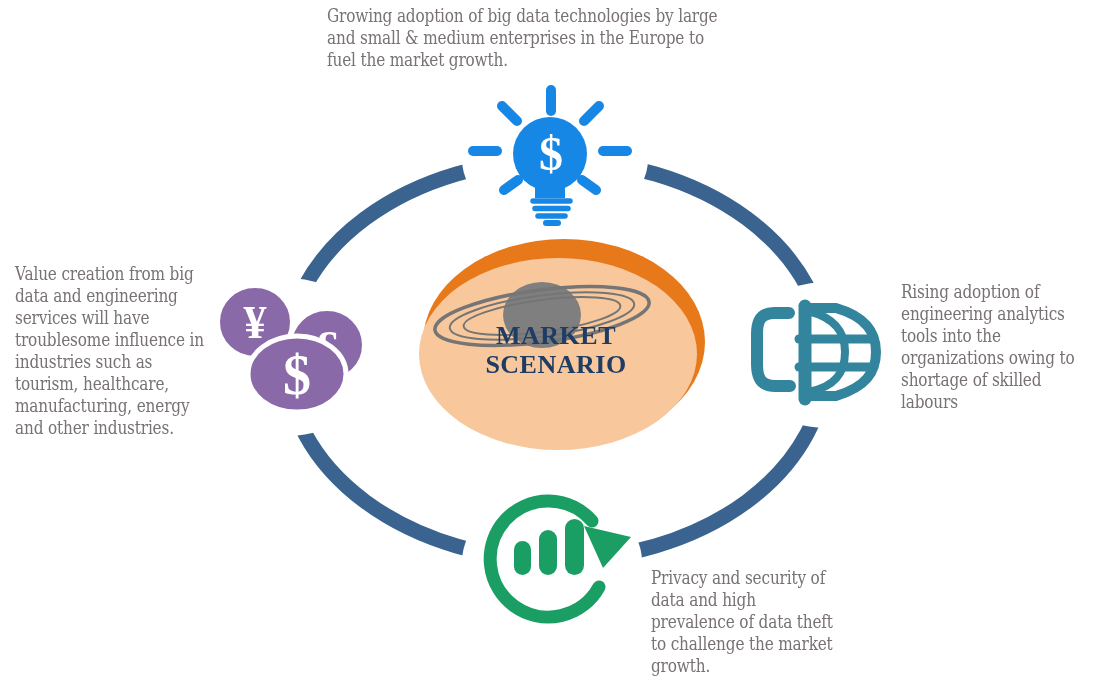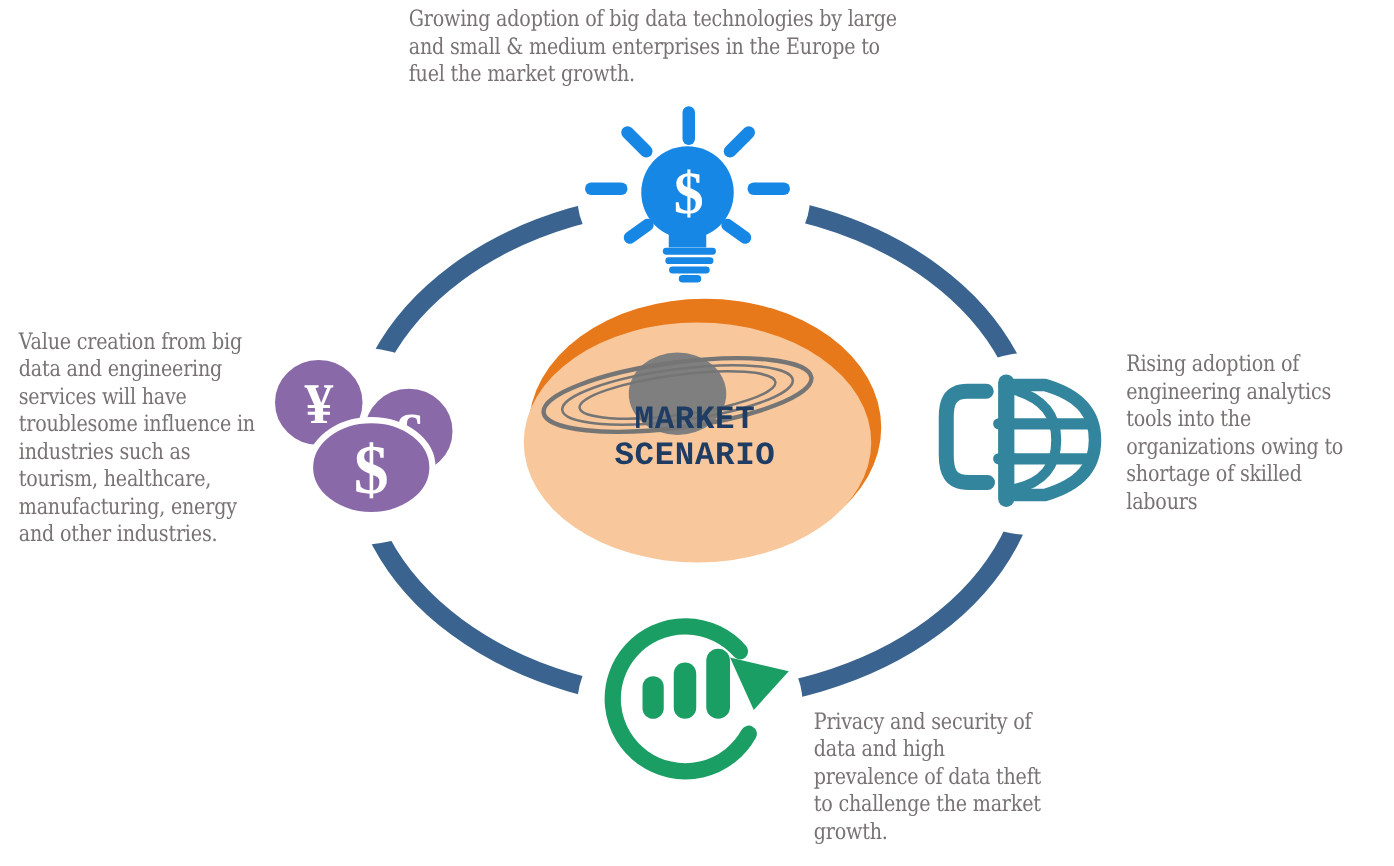--- a/index.html
+++ b/index.html
@@ -28,21 +28,21 @@
   .note-bottom{left:651px;top:567px;width:320px;}
   .center-title{
     position:absolute;
     left:471px;top:321px;width:170px;
     text-align:center;
     color:#1e3c64;
     font-weight:bold;
     font-size:26px;
     line-height:29px;
     letter-spacing:0.5px;
-    font-family:Liberation Mono, monospace;
+    font-family:Liberation Serif, serif;
   }
   .coin-symbol,.bulb-symbol{
     font-family:"Liberation Serif",serif;
     font-weight:bold;
   }
 </style>
 </head>
 <body>
 
 <div class="stage">

